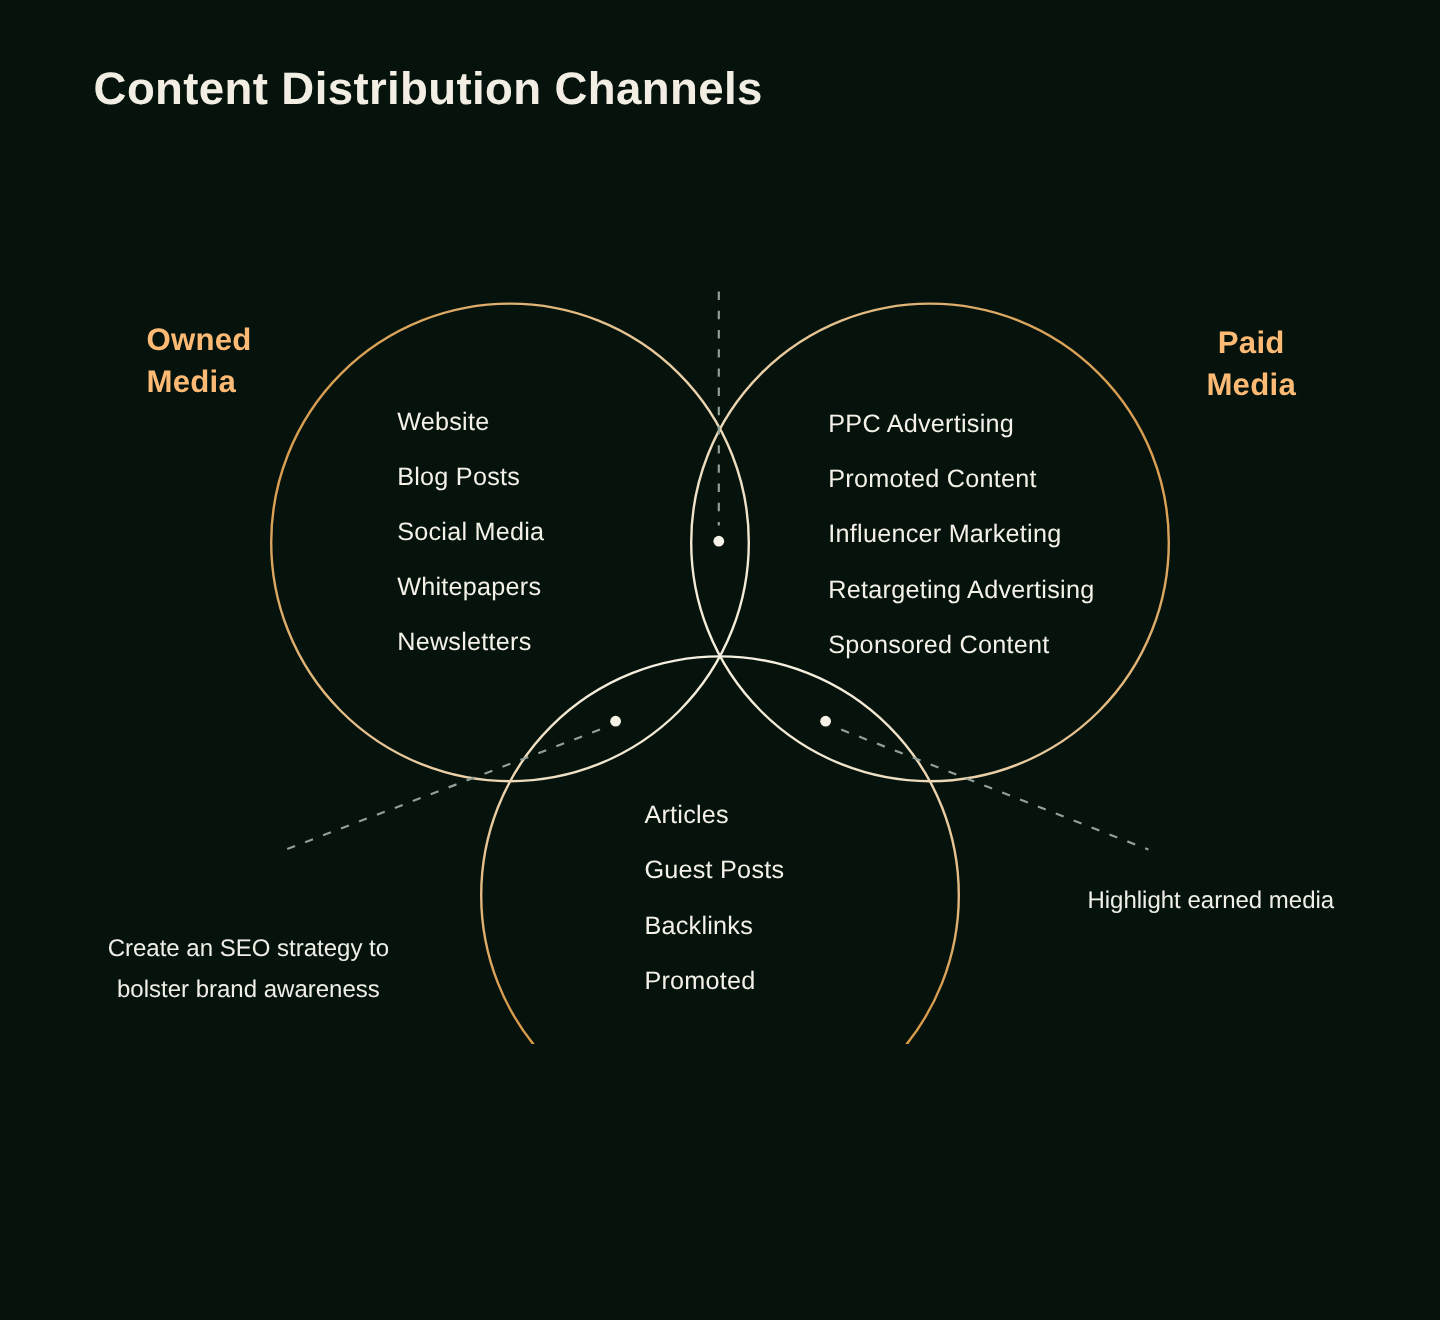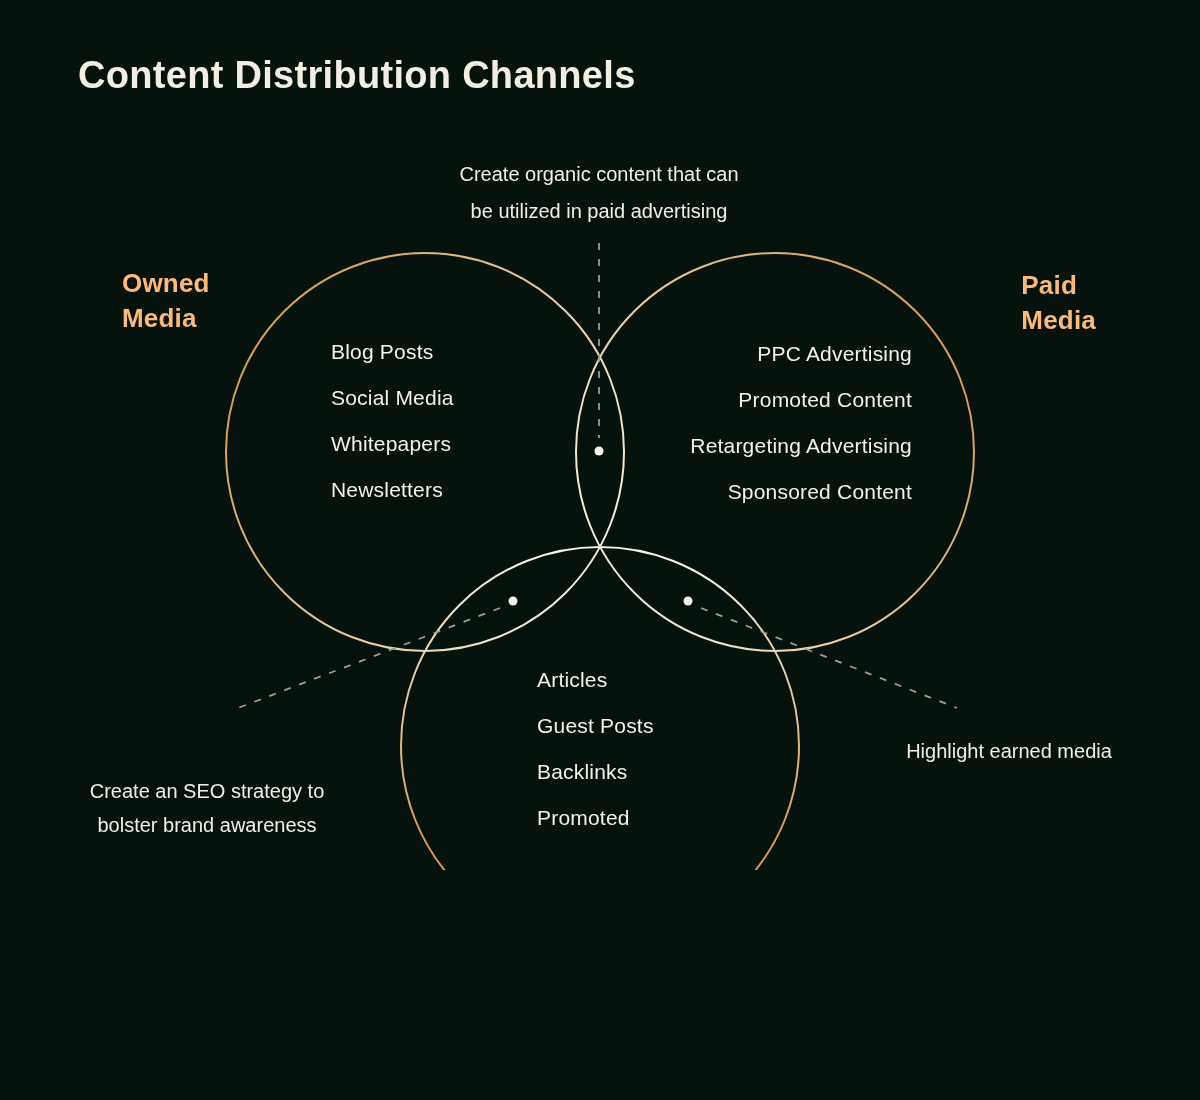--- a/index.html
+++ b/index.html
@@ -26,30 +26,30 @@
   .annotation-top { left: 429px; top: 156px; width: 340px; line-height: 37px; }
   .annotation-left { left: 37px;  top: 733px; width: 340px; margin-top: 41px; }
   .annotation-right{ left: 839px; top: 734px; width: 340px; }
 
   .circle-label {
     position: absolute;
     color: #fdba74; font-size: 26px; font-weight: bold; line-height: 35px;
     letter-spacing: 0.2px;
   }
   .label-owned { left: 122px; top: 266px; text-align: left; }
-  .label-paid  { right: 104px; top: 268px; text-align: left; }
+  .label-paid  { right: 120px; top: 268px; text-align: center; }
   .label-earned{ left: 443px; top: 980px; width: 300px; text-align: center; font-family: Liberation Mono, monospace; }
 
   .media-list {
     position: absolute;
     color: #F4F1E8; font-size: 21px; line-height: 46px; font-weight: 500;
     letter-spacing: 0.2px;
   }
   .list-owned  { left: 331px; top: 329px; text-align: left; }
-  .list-paid   { right: 288px; top: 331px; text-align: right; }
+  .list-paid   { right: 288px; top: 331px; }
   .list-earned { left: 537px; top: 657px; text-align: left; }
 
   .logo {
     position: absolute; left: 952px; top: 985px;
     color: #F2EDE2; font-size: 44px; font-weight: 500; letter-spacing: 0.5px;
     white-space: nowrap;
   }
   .logo-slant { display: inline-block; transform: skewX(-14deg); }
   .logo-period { color: #EDA33C; font-weight: bold; }
   .logo-accent-dot {
@@ -87,45 +87,43 @@
     <line x1="500" y1="608" x2="238" y2="708" stroke="#93A097" stroke-width="1.8" stroke-dasharray="7 9"></line>
     <line x1="701" y1="608" x2="957" y2="708" stroke="#93A097" stroke-width="1.8" stroke-dasharray="7 9"></line>
 
     <circle cx="599" cy="451" r="4.5" fill="#F6F2E7"></circle>
     <circle cx="513" cy="601" r="4.5" fill="#F6F2E7"></circle>
     <circle cx="688" cy="601" r="4.5" fill="#F6F2E7"></circle>
   </svg>
 
   <div class="page-title">Content Distribution Channels</div>
 
-  <div class="annotation annotation-top">
-      <div>Create organic content that can</div>
-      <div>be utilized in paid advertising</div>
-    </div>
 
   <div class="circle-label label-owned">
       <div>Owned</div>
       <div>Media</div>
     </div>
 
   <div class="circle-label label-paid">
       <div>Paid</div>
       <div>Media</div>
     </div>
 
   <div class="media-list list-owned">
+      <div>Website</div>
       <div>Blog Posts</div>
       <div>Social Media</div>
       <div>Whitepapers</div>
       <div>Newsletters</div>
     </div>
 
   <div class="media-list list-paid">
       <div>PPC Advertising</div>
       <div>Promoted Content</div>
+      <div>Influencer Marketing</div>
       <div>Retargeting Advertising</div>
       <div>Sponsored Content</div>
     </div>
 
   <div class="media-list list-earned">
       <div>Articles</div>
       <div>Guest Posts</div>
       <div>Backlinks</div>
       <div>Promoted</div>
     </div>

